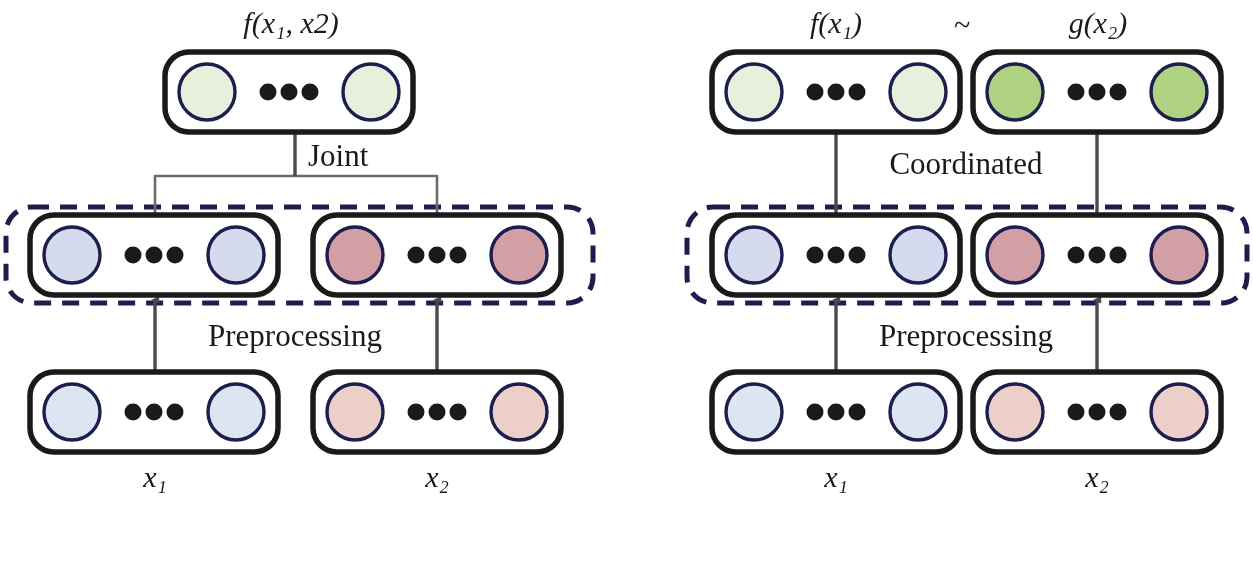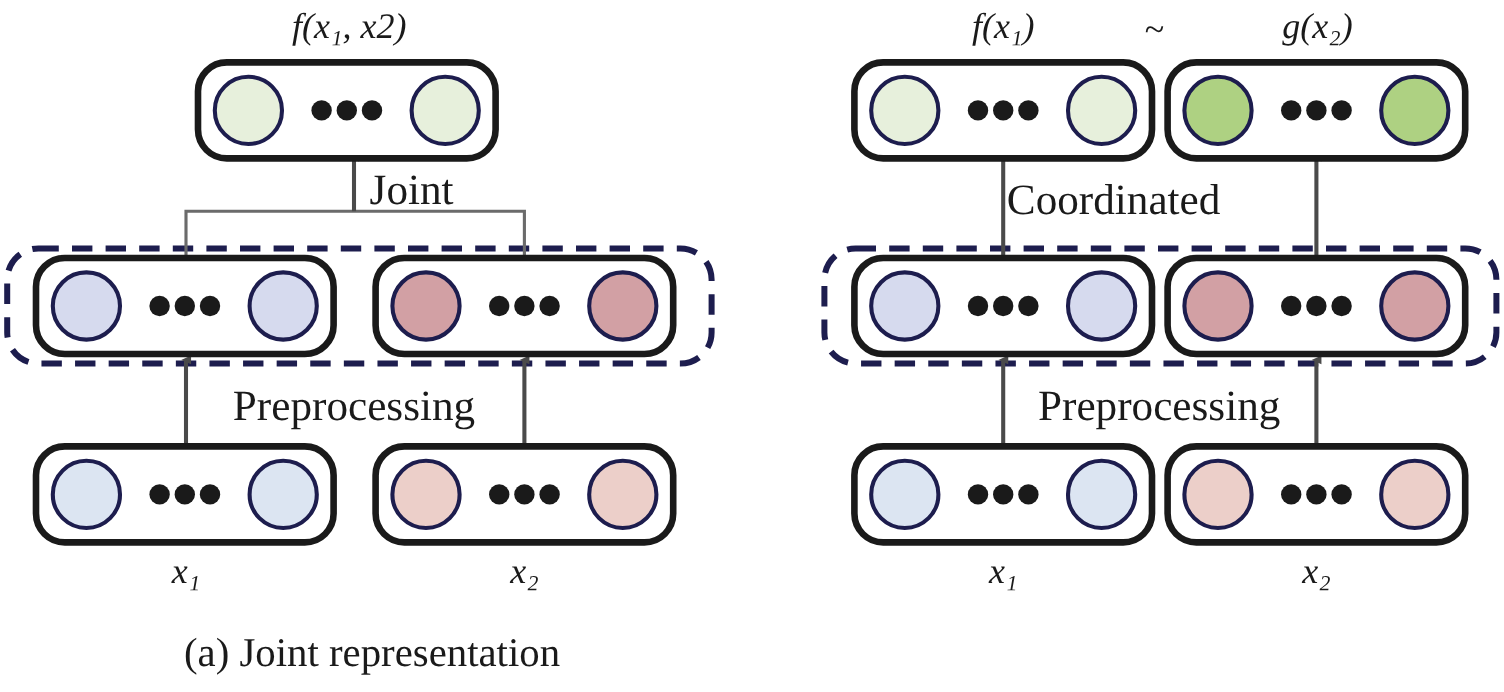--- a/index.html
+++ b/index.html
@@ -29,21 +29,21 @@
     position: absolute;
     white-space: nowrap;
     line-height: 1;
   }
   .math {
     font-style: italic;
     font-size: 30px;
     font-family: "Liberation Serif", "DejaVu Serif", serif;
   }
   .edge-label {
-    font-size: 36px;
+    font-size: 31px;
     font-style: normal;
   }
   .tilde {
     font-size: 30px;
     font-style: normal;
   }
   .caption {
     font-size: 34px;
     font-style: normal;
   }
@@ -219,27 +219,26 @@
 
   <div class="txt math center" style="left:291px; top:8px;">f(x₁, x2)</div>
 
   <div class="txt edge-label" style="left:308px; top:140px;">Joint</div>
 
   <div class="txt edge-label center" style="left:295px; top:320px;">Preprocessing</div>
 
   <div class="txt math center" style="left:155px; top:462px;">x₁</div>
   <div class="txt math center" style="left:437px; top:462px;">x₂</div>
 
-  <div class="txt caption center" style="left:310px; top:528px;">(a) Joint representation</div>
 
   <div class="txt math center" style="left:836px; top:8px;">f(x₁)</div>
   <div class="txt tilde center" style="left:962px; top:10px;">~</div>
   <div class="txt math center" style="left:1098px; top:8px;font-style:italic;">g(x₂)</div>
 
-  <div class="txt edge-label center" style="left:928px; top:148px;">Coordinated</div>
+  <div class="txt edge-label center" style="left:966px; top:148px;">Coordinated</div>
 
   <div class="txt edge-label center" style="left:966px; top:320px;">Preprocessing</div>
 
   <div class="txt math center" style="left:836px; top:462px;">x₁</div>
   <div class="txt math center" style="left:1097px; top:462px;">x₂</div>
 
 
 </div>
 
 </body></html>

